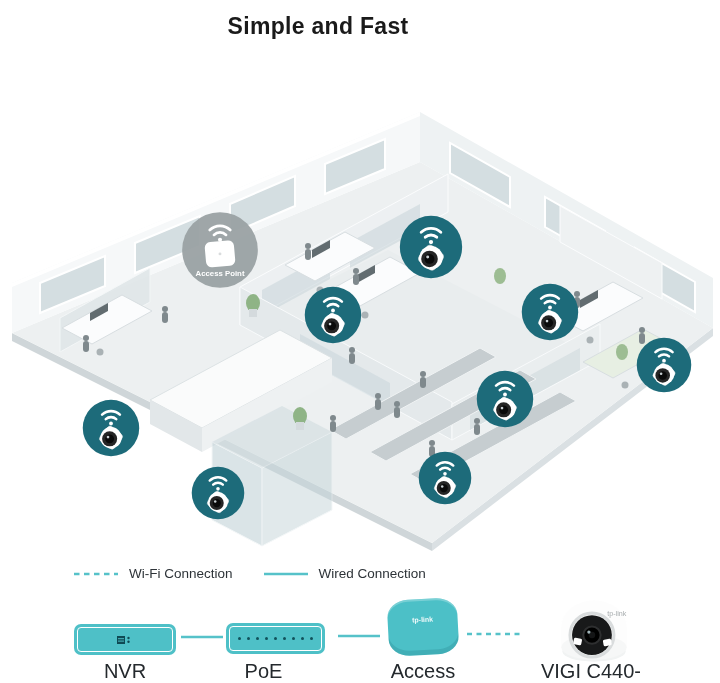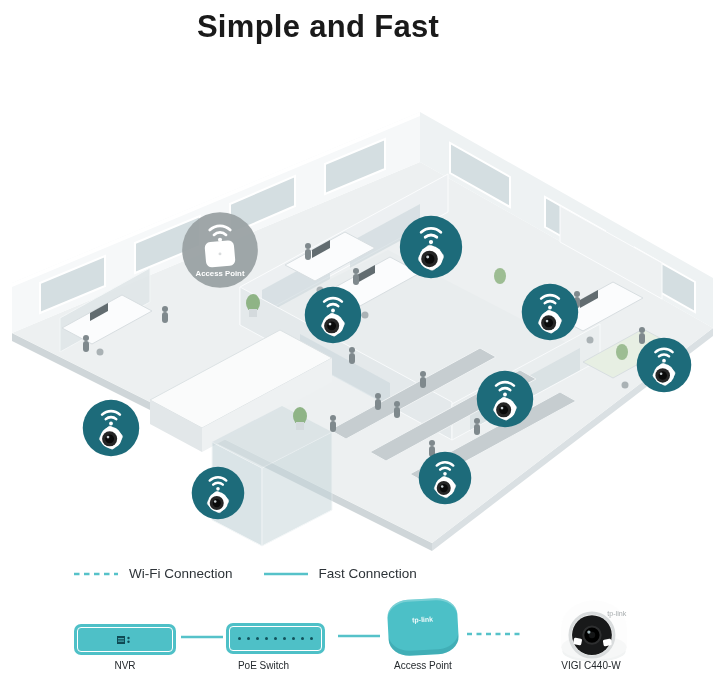--- a/index.html
+++ b/index.html
@@ -1,20 +1,20 @@
 <!DOCTYPE html>
 <html><head>
 <meta charset="utf-8">
 <style>
   html,body{margin:0;padding:0;background:#fff;}
   .page{position:relative;width:720px;height:683px;background:#ffffff;overflow:hidden;
         font-family:"Liberation Sans",sans-serif;}
   
   .title{position:absolute;top:5px;left:0;width:636px;text-align:center;
-         font-size:31px;line-height:43px;font-weight:700;color:#1a1a1a;letter-spacing:.3px;}
+         font-size:23px;line-height:43px;font-weight:700;color:#1a1a1a;letter-spacing:.3px;}
   
   .scene{position:absolute;top:100px;left:0;width:720px;height:455px;}
   .plan{position:absolute;left:0;top:0;width:720px;height:455px;}
   .badge{position:absolute;}
   .badge svg{display:block;width:100%;height:100%;}
   
   .legend{position:absolute;top:566px;left:73px;display:flex;align-items:center;gap:30px;
           font-size:13.5px;color:#2d3338;text-align:center;}
   .legend-item{display:flex;align-items:center;gap:10px;}
   
@@ -22,21 +22,21 @@
   .dev-inner{position:absolute;inset:3px;border:1.6px solid #ffffff;border-radius:4px;
              display:flex;align-items:center;justify-content:center;gap:6px;}
   .poe-dot{width:3px;height:3px;border-radius:50%;background:#11525c;}
   .ap-dev{position:absolute;left:388px;top:599px;width:70px;height:56px;background:#4cc0c7;
           border-radius:30%;transform:rotate(-3deg);
           box-shadow:inset 0 -5px 0 rgba(16,95,105,.18), inset 0 2px 0 rgba(255,255,255,.25);}
   .ap-logo{position:absolute;top:17px;left:0;right:0;text-align:center;font-size:7px;
            font-weight:700;color:rgba(255,255,255,.92);}
   .cam-dev{position:absolute;left:546px;top:598px;width:96px;height:66px;}
   .conn{position:absolute;}
-  .dev-label{position:absolute;top:660px;font-size:10px;color:#24292d;text-align:center;}
+  .dev-label{position:absolute;top:660px;font-size:20px;color:#24292d;text-align:center;}
 </style>
 </head>
 <body>
 
 <div class="page">
 
   <svg width="0" height="0" style="position:absolute" aria-hidden="true">
     <defs>
       <symbol id="sym-cam-badge" viewBox="0 0 60 60">
         <circle cx="30" cy="30" r="29.2" fill="#1d6b7a"></circle>
@@ -237,21 +237,21 @@
     <div class="legend-item">
       <svg width="46" height="6">
         <line x1="1" y1="3" x2="45" y2="3" stroke="#56c2c9" stroke-width="2.4" stroke-dasharray="5.5,4.5"></line>
       </svg>
       <span>Wi-Fi Connection</span>
     </div>
     <div class="legend-item">
       <svg width="46" height="6">
         <line x1="1" y1="3" x2="45" y2="3" stroke="#56c2c9" stroke-width="2.4"></line>
       </svg>
-      <span>Fast Connection</span>
+      <span>Wired Connection</span>
     </div>
   </div>
 
   <div class="dev-box" style="left:74px;top:624px;width:102px;height:31px">
     <div class="dev-inner">
       <svg width="18" height="10">
         <rect x="1" y="1" width="8" height="8" fill="#0f4a54"></rect>
         <rect x="2" y="3.2" width="6" height="1" fill="#4ec0c7"></rect>
         <rect x="2" y="5.6" width="6" height="1" fill="#4ec0c7"></rect>
         <circle cx="12.5" cy="3" r="1.2" fill="#0f4a54"></circle>

